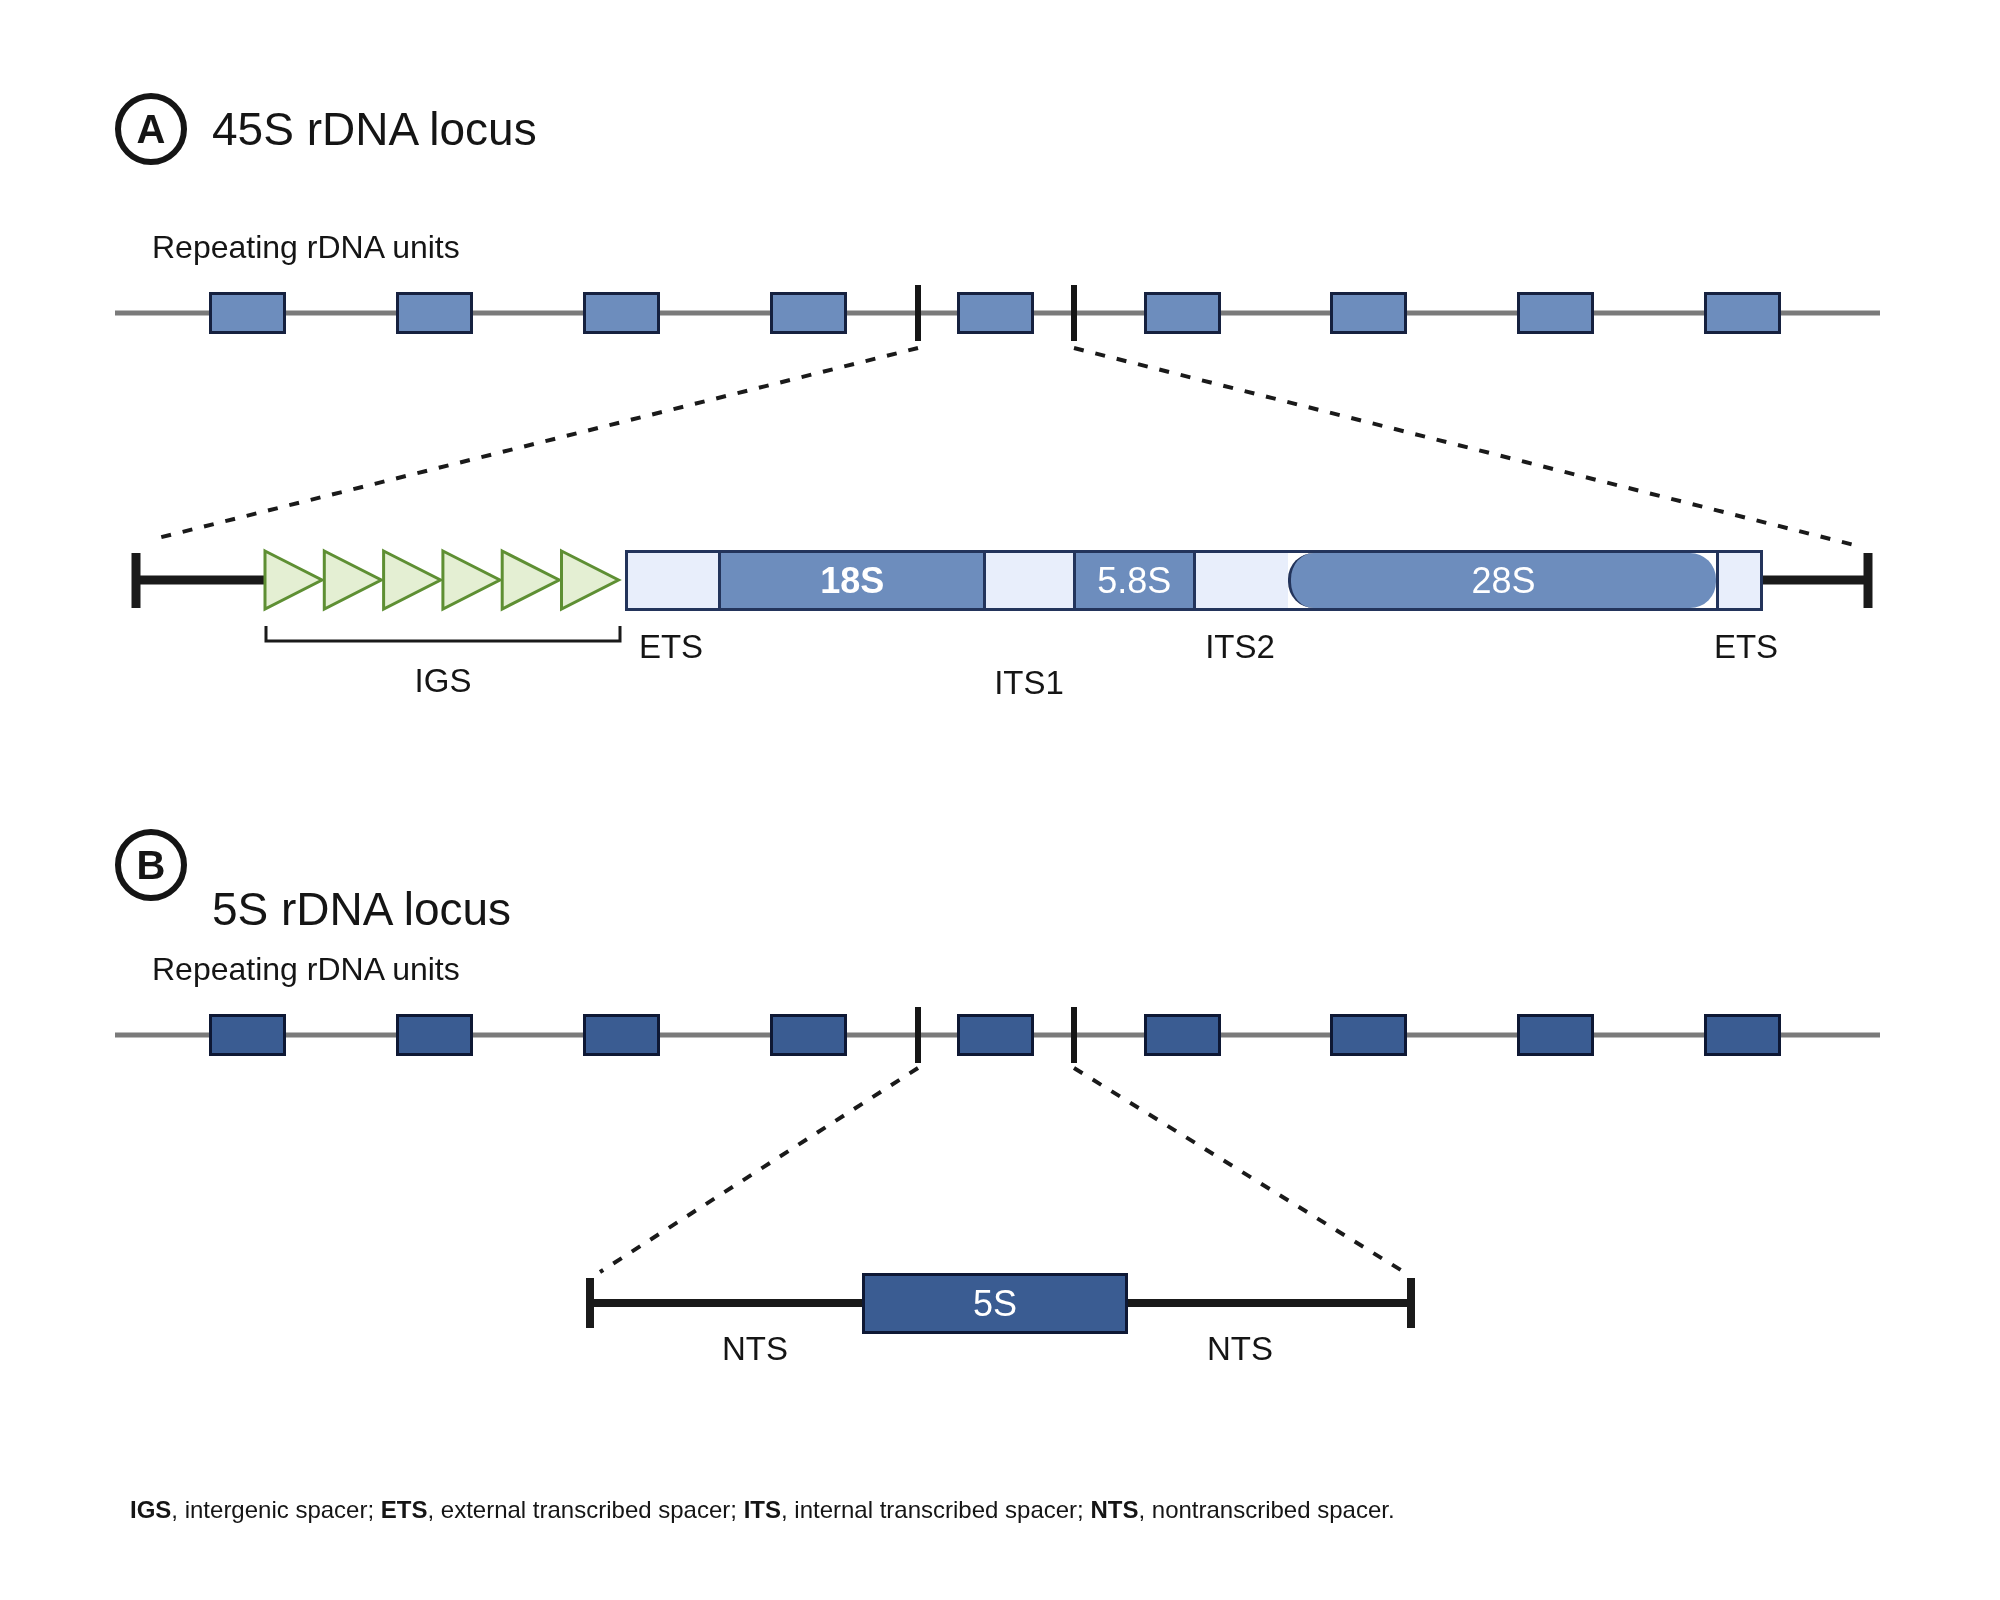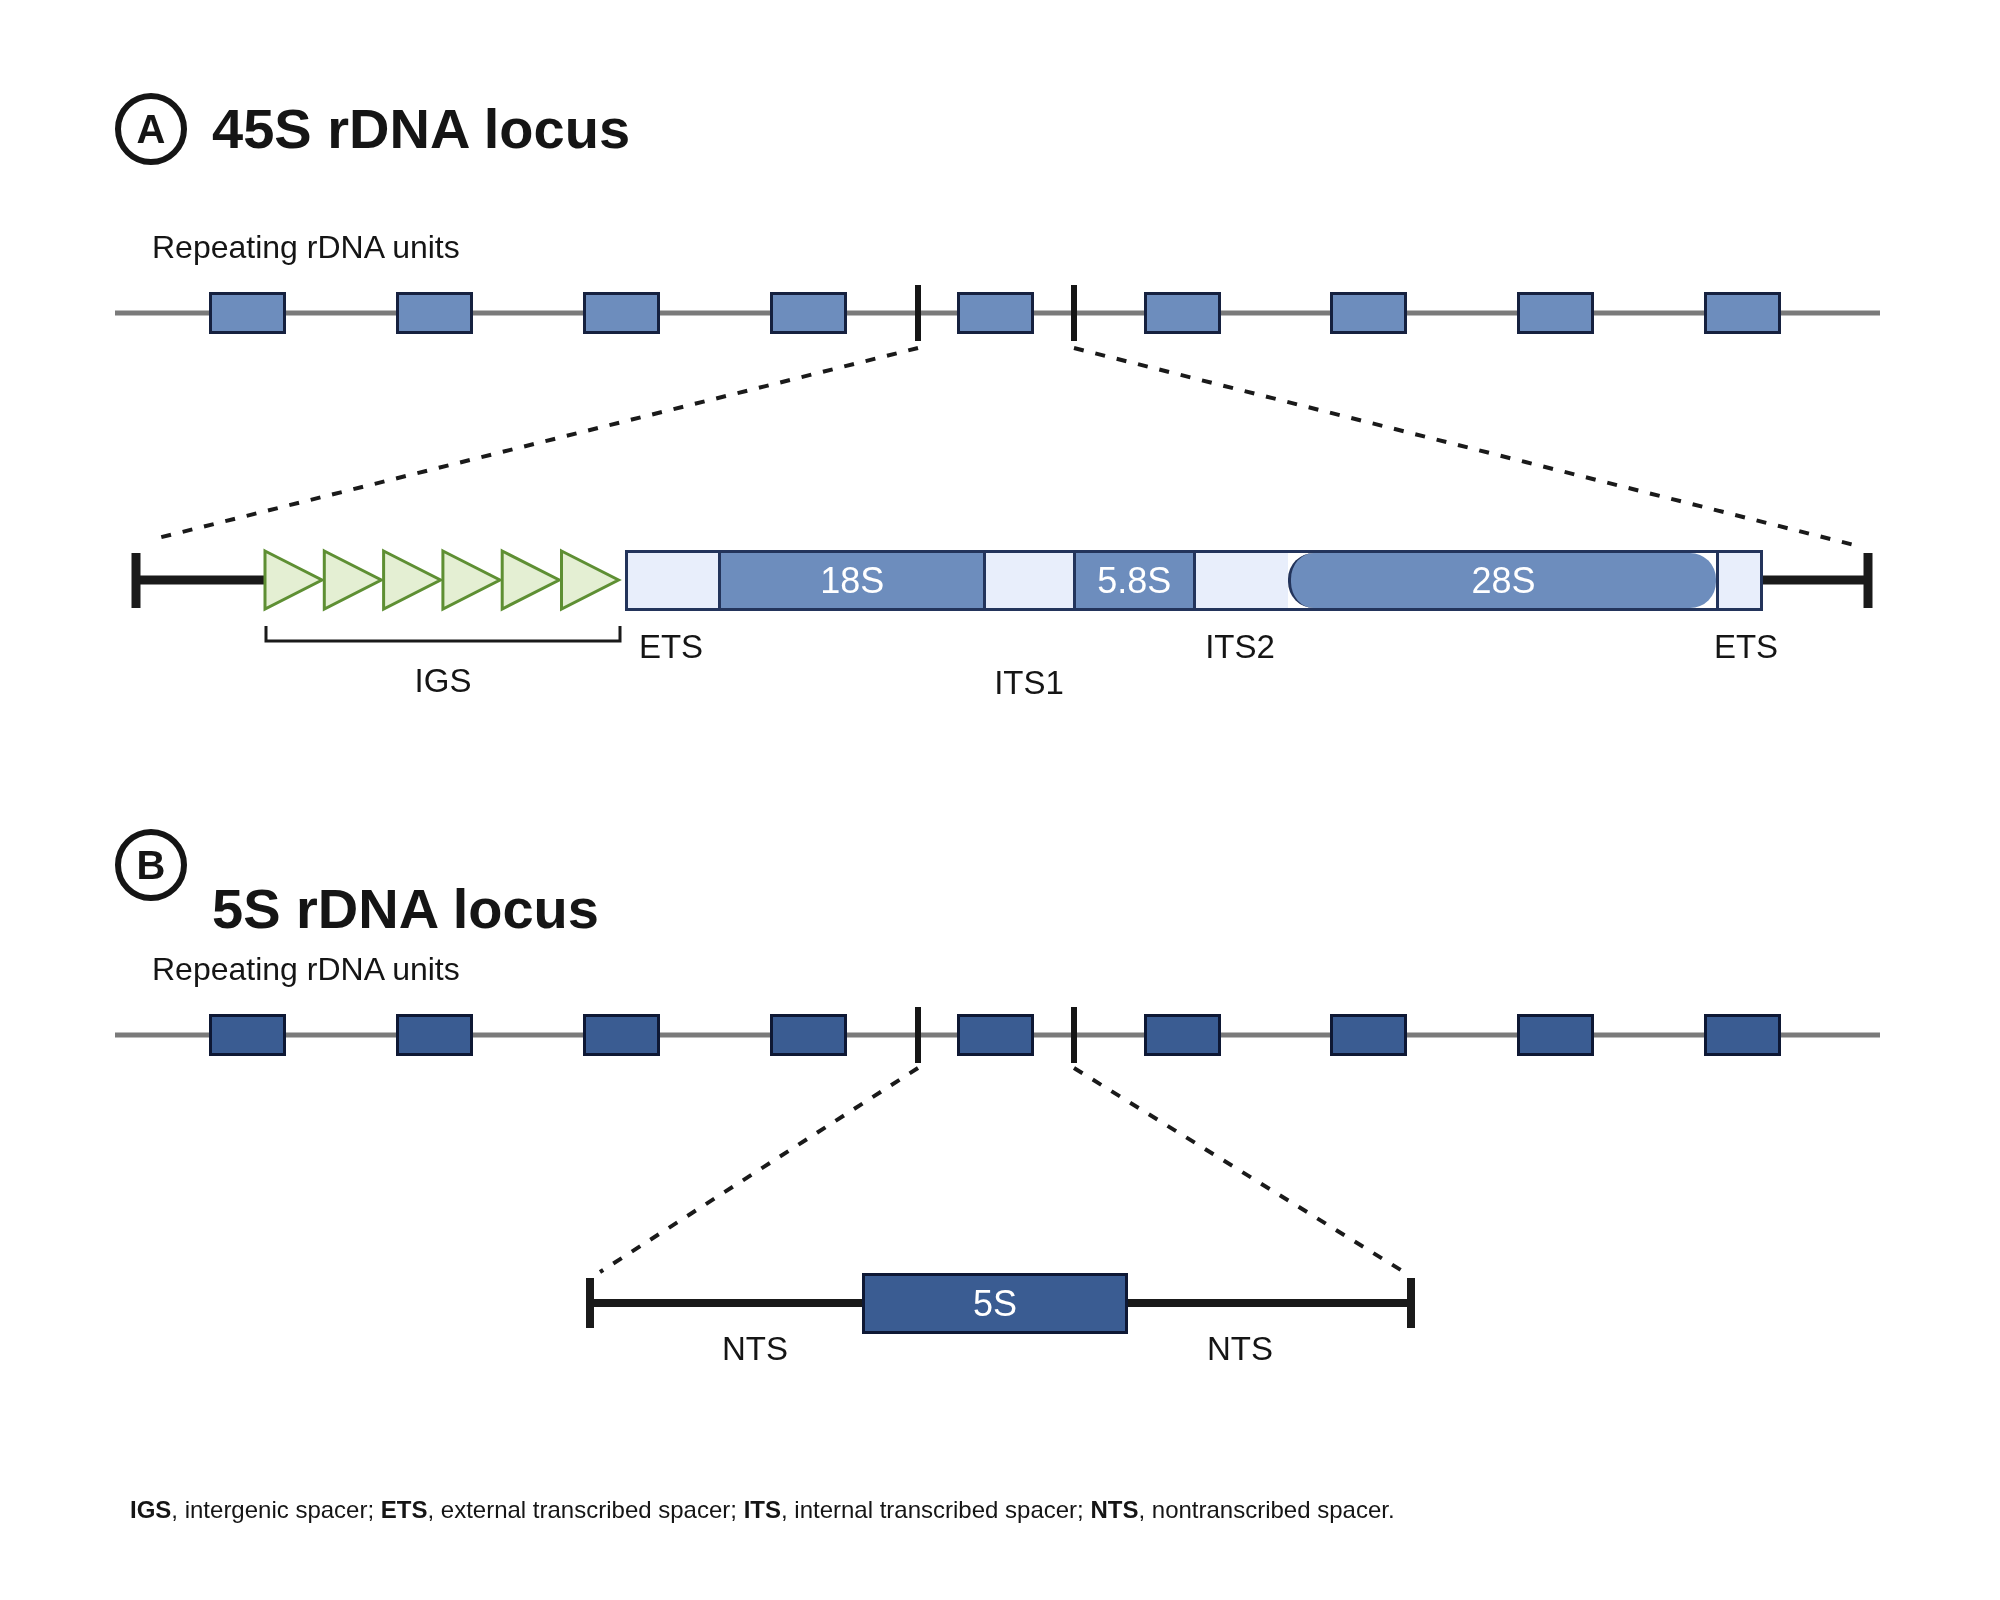--- a/index.html
+++ b/index.html
@@ -4,21 +4,21 @@
 <style>
   html,body{margin:0;padding:0;background:#fff;}
   .canvas{position:relative;width:2000px;height:1600px;background:#fff;overflow:hidden;
           font-family:"Liberation Sans",sans-serif;color:#151515;}
   .abs{position:absolute;}
   svg.underlay{position:absolute;left:0;top:0;}
   
   .badge{position:absolute;width:72px;height:72px;box-sizing:border-box;border:6px solid #151515;
          border-radius:50%;display:flex;align-items:center;justify-content:center;
          font-size:40px;font-weight:bold;}
-  .panel-title{position:absolute;font-size:56px;font-weight:bold;line-height:52px;white-space:nowrap;}
+  .panel-title{position:absolute;font-size:46px;font-weight:normal;line-height:52px;white-space:nowrap;}
   .repeat-caption{position:absolute;font-size:32px;line-height:38px;white-space:nowrap;}
   
   .repeat-row{position:absolute;left:0;width:2000px;height:42px;}
   .repeat-box{position:absolute;top:0;width:77px;height:42px;box-sizing:border-box;border-style:solid;border-width:3px;}
   .box-a{background:var(--gene_fill_a);border-color:var(--repeat_border_a);}
   .box-b{background:var(--gene_fill_b);border-color:var(--repeat_border_b);}
   
   .bar45{position:absolute;left:625px;top:550px;width:1138px;height:61px;box-sizing:border-box;
          border:3px solid var(--outline_navy);display:flex;}
   .seg{flex-basis:0;display:flex;align-items:center;justify-content:center;
@@ -95,21 +95,21 @@
       <polygon points="3,3 60,32 3,61"></polygon>
       <polygon points="62.3,3 119.3,32 62.3,61"></polygon>
       <polygon points="121.6,3 178.6,32 121.6,61"></polygon>
       <polygon points="180.89999999999998,3 237.89999999999998,32 180.89999999999998,61"></polygon>
       <polygon points="240.2,3 297.2,32 240.2,61"></polygon>
       <polygon points="299.5,3 356.5,32 299.5,61"></polygon>
     </svg>
 
   <div class="bar45">
     <div class="seg spacer" style="flex-grow:92;"></div>
-    <div class="seg gene" style="flex-grow:268;">
+    <div class="seg gene" style="flex-grow:268;font-weight:bold;">
       <span class="seg-label">18S</span>
     </div>
     <div class="seg spacer" style="flex-grow:88;"></div>
     <div class="seg gene" style="flex-grow:120;">
       <span class="seg-label">5.8S</span>
     </div>
     <div class="seg spacer" style="flex-grow:94;"></div>
     <div class="seg gene" style="flex-grow:434;border-radius:26px;">
       <span class="seg-label">28S</span>
     </div>

